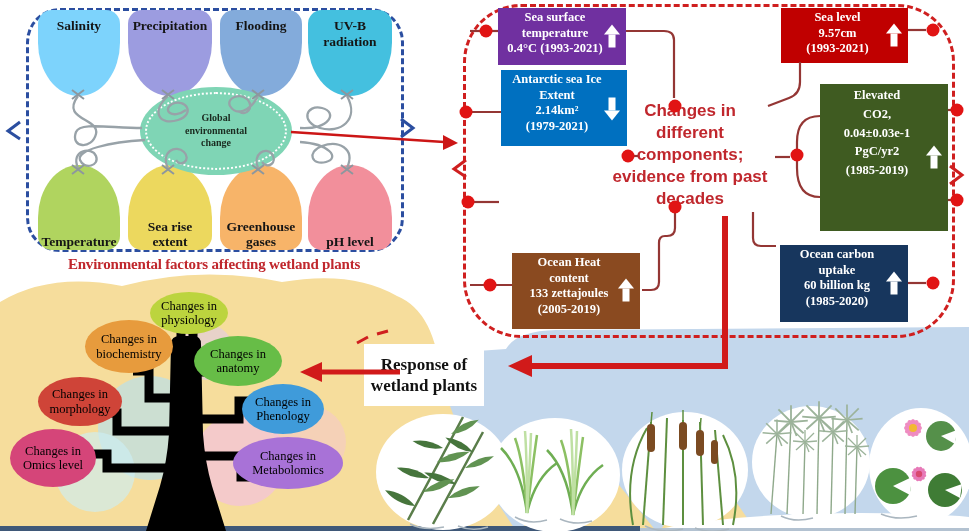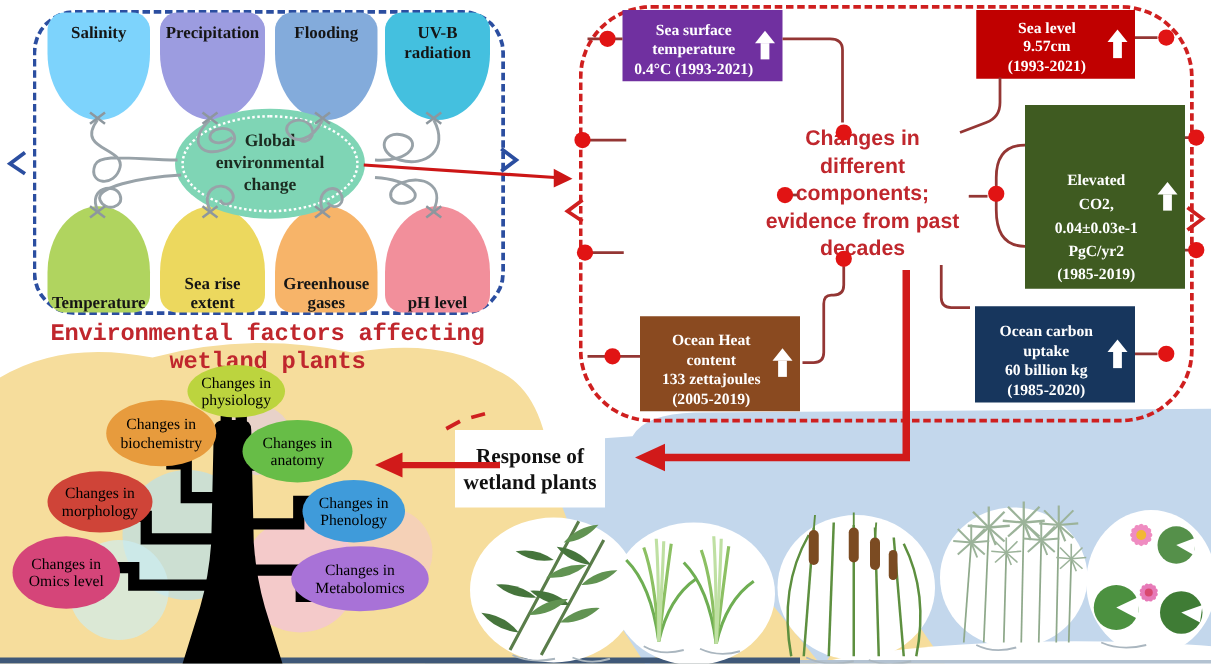--- a/index.html
+++ b/index.html
@@ -23,33 +23,33 @@
   .bl-precipitation{left:128px;width:84px;background:#9c9ce0}
   .bl-flooding{left:220px;width:82px;background:#83abdb}
   .bl-uvb{left:308px;width:84px;background:#44c0df}
   .bl-temperature{left:38px;width:82px;background:#b0d45f}
   .bl-searise{left:128px;width:84px;background:#ecd85e}
   .bl-greenhouse{left:220px;width:82px;background:#f7b469}
   .bl-ph{left:308px;width:84px;background:#f28f9b}
 
   .center-ellipse{position:absolute;left:140px;top:87px;width:152px;height:88px;
     background:#7fd5b5;border-radius:50%;display:flex;align-items:center;justify-content:center;
-    text-align:center;font-weight:bold;font-size:14px;line-height:1.25;white-space:pre-line;
+    text-align:center;font-weight:bold;font-size:10px;line-height:1.25;white-space:pre-line;
     color:#1b2b20;z-index:3}
   .center-ellipse .ring{position:absolute;inset:5px;border:2px dotted #fff;border-radius:50%}
 
   .caption{position:absolute;left:24px;top:256px;width:380px;text-align:center;
-    font-family:Liberation Mono, monospace;font-weight:bold;font-size:19px;
+    font-family:Liberation Serif, serif;font-weight:bold;font-size:15px;
     letter-spacing:-.2px;color:#c0272d;z-index:3}
 
   
   .right-panel{position:absolute;left:463px;top:4px;width:492px;height:334px;
     border:3px dashed #cf1f1f;border-radius:58px;z-index:1;box-sizing:border-box}
   .box{position:absolute;color:#fff;font-weight:bold;font-size:12.5px;line-height:1.24;
-    text-align:center;display:flex;align-items:flex-end;justify-content:center;
+    text-align:center;display:flex;align-items:flex-start;justify-content:center;
     white-space:pre-line;box-sizing:border-box;padding:2px 20px 2px 6px;z-index:4}
   .trend{position:absolute;right:6px;top:50%;transform:translateY(-50%);width:17px;height:25px}
   .trend::before{content:"";position:absolute;left:50%;top:0;transform:translateX(-50%);
     border-left:8.5px solid transparent;border-right:8.5px solid transparent;
     border-bottom:10px solid #fff}
   .trend::after{content:"";position:absolute;left:50%;top:10px;transform:translateX(-50%);
     width:7px;height:13px;background:#fff}
   .box[data-trend="down"] .trend{transform:translateY(-50%) rotate(180deg)}
   .b-sst{left:498px;top:8px;width:128px;height:57px;background:#7030a0}
   .b-ice{left:501px;top:70px;width:126px;height:76px;background:#0070c0}
@@ -275,20 +275,27 @@
   </div>
 
   <div class="caption">Environmental factors affecting wetland plants</div>
 
   <div class="right-panel"></div>
 
   <div class="box b-sst" data-trend="up">
     <span>Sea surface
 temperature
 0.4°C (1993-2021)</span>
+    <span class="trend"></span>
+  </div>
+  <div class="box b-ice" data-trend="down">
+    <span>Antarctic sea Ice
+Extent
+2.14km²
+(1979-2021)</span>
     <span class="trend"></span>
   </div>
   <div class="box b-heat" data-trend="up">
     <span>Ocean Heat
 content
 133 zettajoules
 (2005-2019)</span>
     <span class="trend"></span>
   </div>
   <div class="box b-sealevel" data-trend="up">

